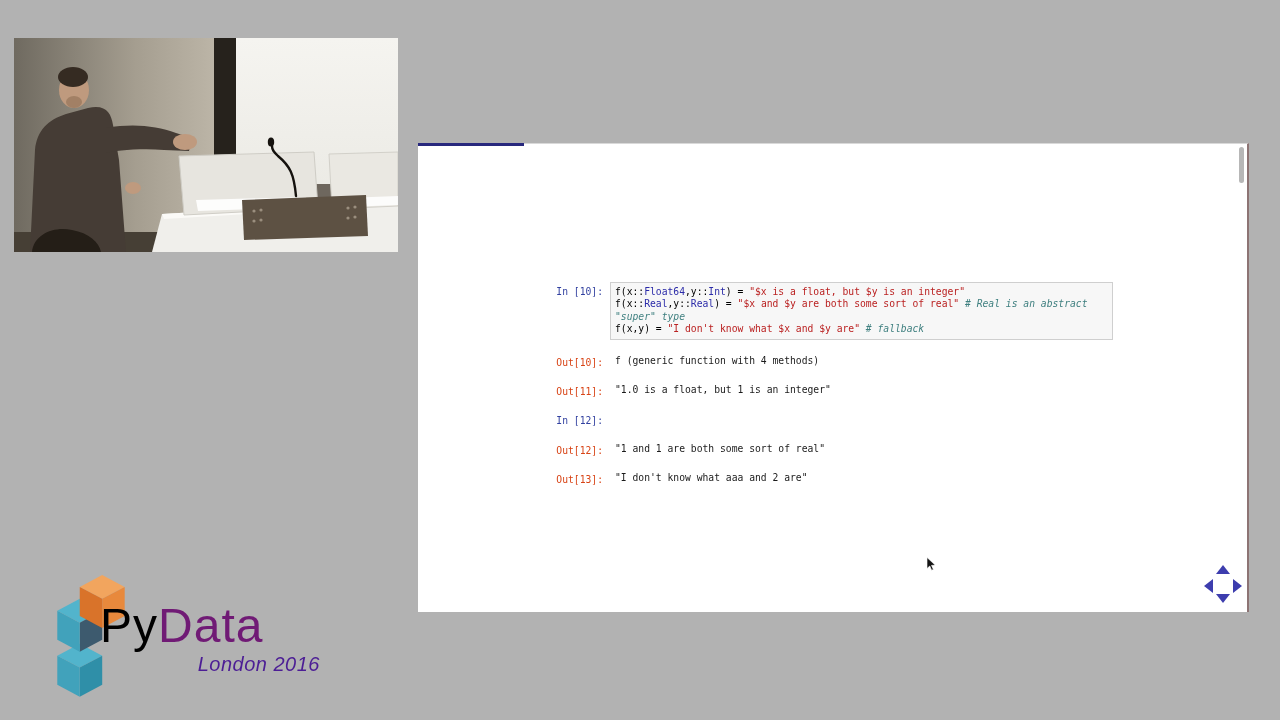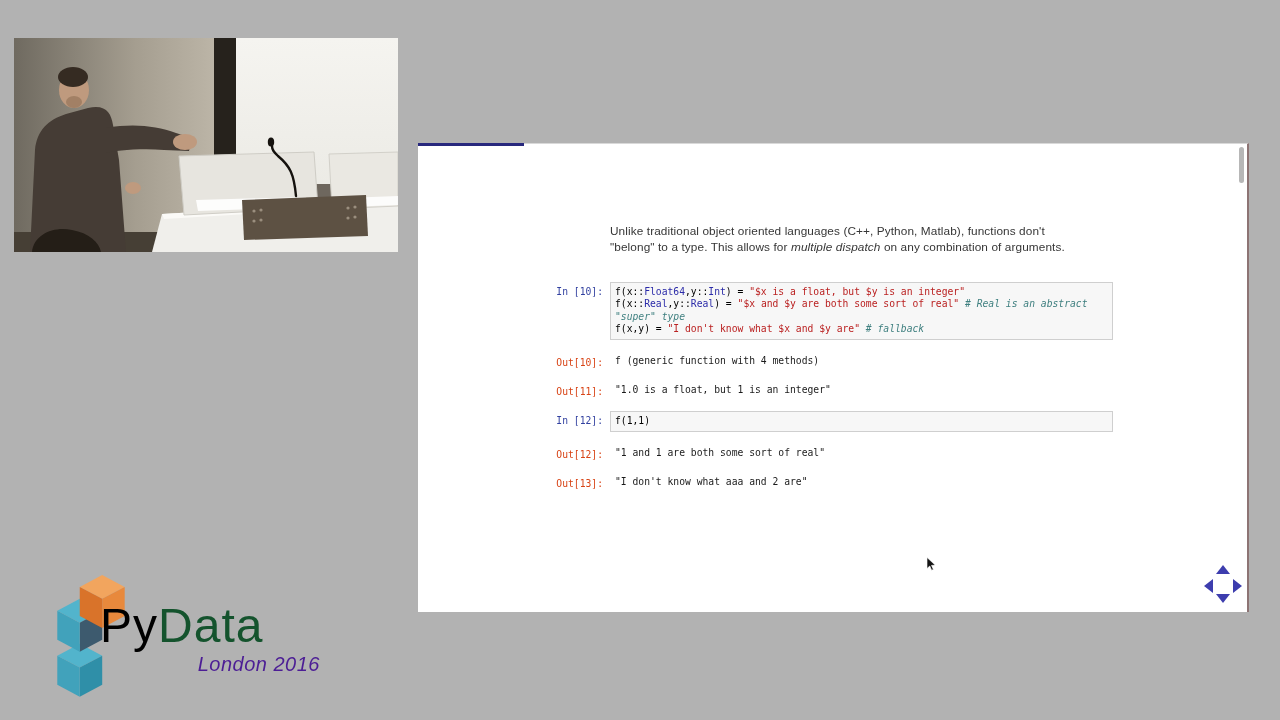--- a/index.html
+++ b/index.html
@@ -47,21 +47,21 @@
   .tri-right { right:0; top:14px;    border-top:7px solid transparent; border-bottom:7px solid transparent; border-left:9px solid #3d3dae; }
 
   
   .cursor { position:absolute; left:926px; top:557px; width:10px; height:14px; }
 
   
   .logo-mark { position:absolute; left:52px; top:570px; }
   .logo-word { position:absolute; left:100px; top:598px; font-weight:300;
                font-size:48px; letter-spacing:1px; }
   .logo-word .py   { color:#000000; }
-  .logo-word .data { color:#14532d; }
+  .logo-word .data { color:#701a75; }
   .logo-sub  { position:absolute; left:100px; top:653px; width:220px; text-align:right;
                font-style:italic; font-size:20px; color:#4c1d95; letter-spacing:.5px; }
 </style>
 </head>
 <body>
 
 <div class="video" title="Speaker gesturing beside a lectern with two monitors and a projection screen">
   <svg width="384" height="214" viewBox="0 0 384 214">
     <defs>
       <linearGradient id="wallg" x1="0" y1="0" x2="1" y2="0">
@@ -119,24 +119,20 @@
     <ellipse cx="257" cy="104" rx="3.2" ry="4.5" fill="#15120e"></ellipse>
 
     <path d="M18,214 C20,196 40,188 58,192 C75,195 85,204 87,214 Z" fill="#241e17"></path>
   </svg>
 </div>
 
 <div class="slide">
   <div class="progress"></div>
   <div class="scroll-thumb"></div>
 
-  <div class="para">
-    <span>Unlike traditional object oriented languages (C++, Python, Matlab), functions don't</span><br>
-    <span>"belong" to a type. This allows for </span><em>multiple dispatch</em><span> on any combination of arguments.</span>
-  </div>
 
   <div class="cells">
       <div class="row input-row">
         <div class="prompt in">In [10]:</div>
         <div class="code-box">
           <div class="code-line"><span class="tok-plain">f(x::</span><span class="tok-type">Float64</span><span class="tok-plain">,y::</span><span class="tok-type">Int</span><span class="tok-plain">) = </span><span class="tok-string">"$x is a float, but $y is an integer"</span></div>
           <div class="code-line"><span class="tok-plain">f(x::</span><span class="tok-type">Real</span><span class="tok-plain">,y::</span><span class="tok-type">Real</span><span class="tok-plain">) = </span><span class="tok-string">"$x and $y are both some sort of real"</span><span class="tok-plain"> </span><span class="tok-comment"># Real is an abstract</span></div>
           <div class="code-line"><span class="tok-comment">"super" type</span></div>
           <div class="code-line"><span class="tok-plain">f(x,y) = </span><span class="tok-string">"I don't know what $x and $y are"</span><span class="tok-plain"> </span><span class="tok-comment"># fallback</span></div>
         </div>
@@ -144,23 +140,20 @@
       <div class="row output-row">
         <div class="prompt out">Out[10]:</div>
         <div class="out-text">f (generic function with 4 methods)</div>
       </div>
       <div class="row output-row">
         <div class="prompt out">Out[11]:</div>
         <div class="out-text">"1.0 is a float, but 1 is an integer"</div>
       </div>
       <div class="row input-row">
         <div class="prompt in">In [12]:</div>
-        <div class="code-box">
-          <div class="code-line"><span class="tok-plain">f(1,1)</span></div>
-        </div>
       </div>
       <div class="row output-row">
         <div class="prompt out">Out[12]:</div>
         <div class="out-text">"1 and 1 are both some sort of real"</div>
       </div>
       <div class="row output-row">
         <div class="prompt out">Out[13]:</div>
         <div class="out-text">"I don't know what aaa and 2 are"</div>
       </div>
     </div>

